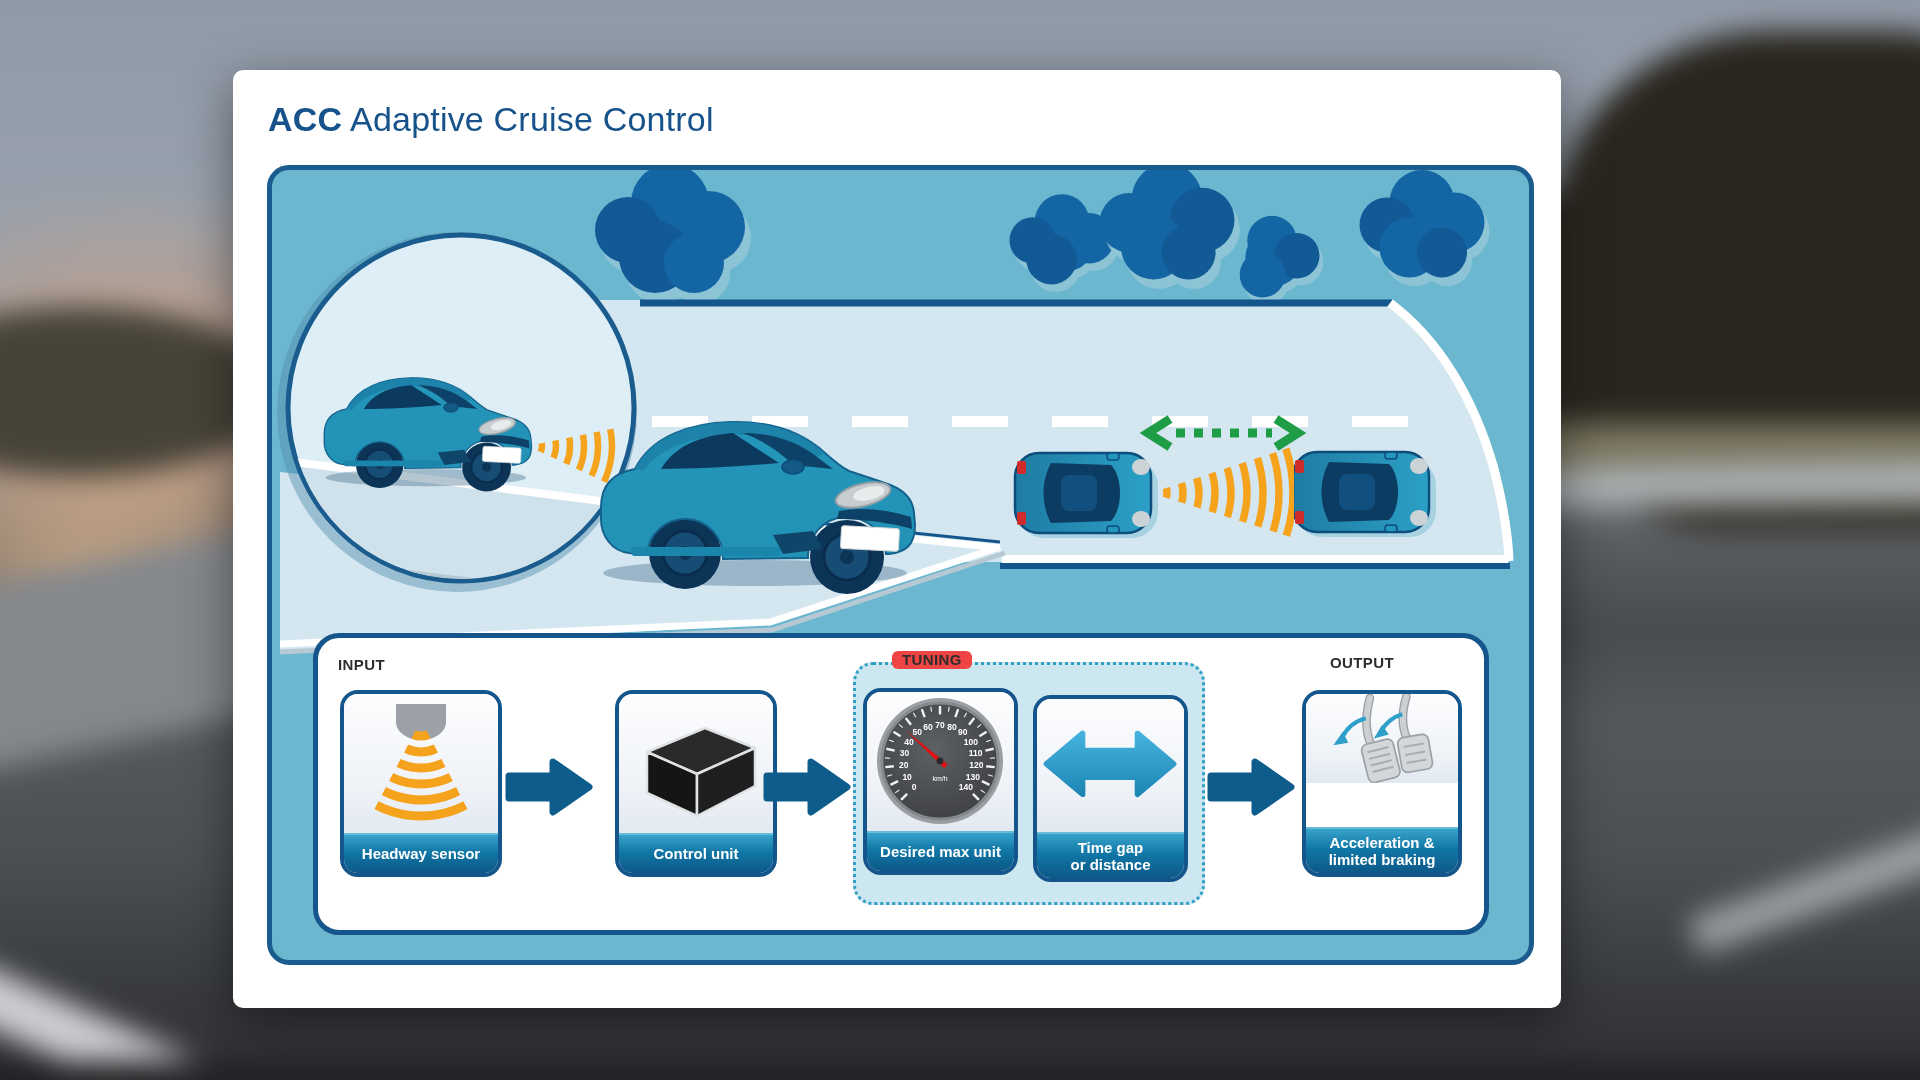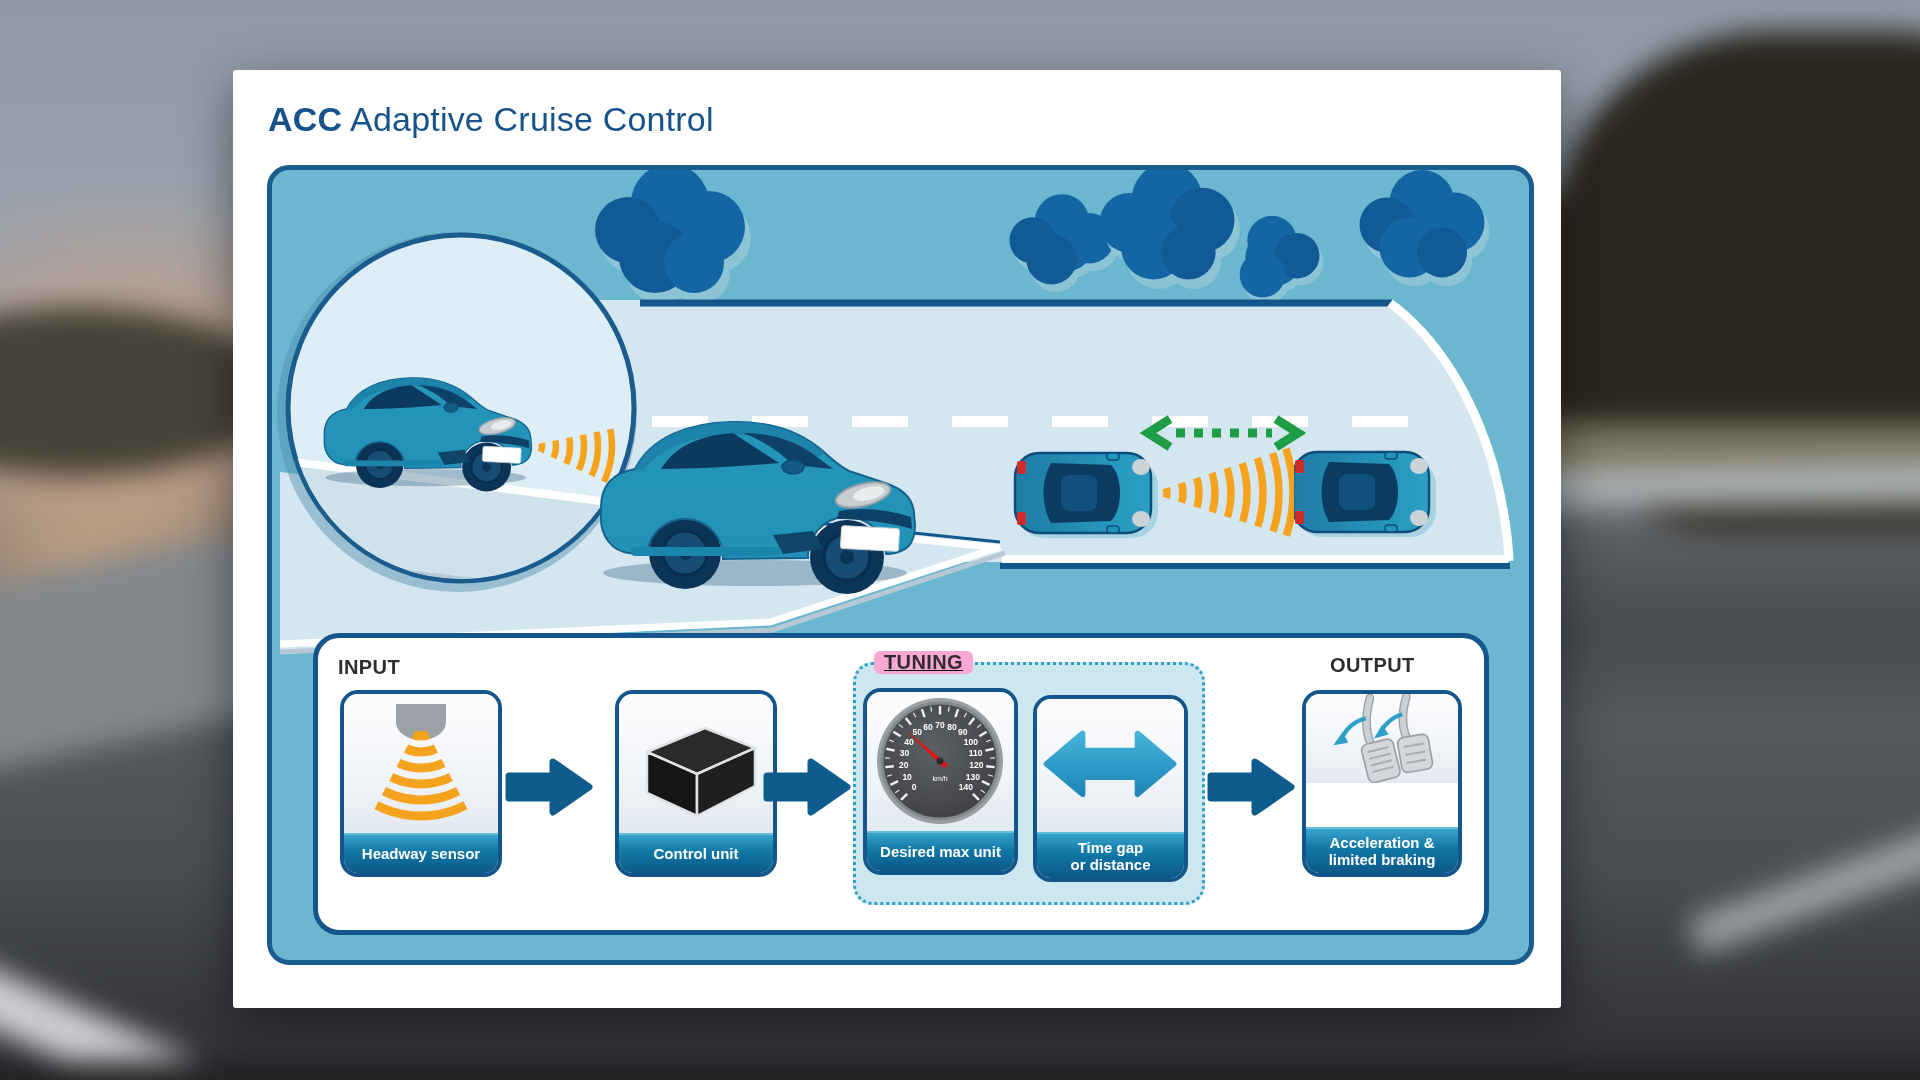--- a/index.html
+++ b/index.html
@@ -22,45 +22,45 @@
     background:#474338;}
   .bg-grass{position:absolute;left:700px;top:430px;width:1400px;height:80px;background:#7b7760;}
   .bg-rail{position:absolute;left:900px;top:472px;width:1200px;height:38px;background:#a9aeb1;transform:rotate(-1deg);}
   .bg-shoulder{position:absolute;left:-100px;top:560px;width:520px;height:170px;background:#84888d;transform:rotate(-12deg);}
   .bg-lane-l{position:absolute;left:-50px;top:975px;width:320px;height:52px;background:rgba(242,244,246,.8);transform:rotate(24deg);}
   .bg-lane-r{position:absolute;left:1640px;top:825px;width:420px;height:36px;background:rgba(228,232,235,.55);transform:rotate(-20deg);}
   .bg-dash{position:absolute;left:-40px;top:1032px;width:2100px;height:80px;background:#202224;}
 
   
   .card{position:absolute;left:233px;top:70px;width:1328px;height:938px;background:#ffffff;
-        border-radius:3px;box-shadow:0 14px 50px rgba(0,0,0,.45);}
+        border-radius:10px;box-shadow:0 14px 50px rgba(0,0,0,.45);}
   .page-title{position:absolute;left:35px;top:30px;font-size:34px;color:#17538a;letter-spacing:.2px;}
   .page-title .abbr{font-weight:800;}
   .page-title .rest{font-weight:400;}
 
   
   .panel{position:absolute;left:34px;top:95px;width:1267px;height:800px;box-sizing:border-box;
          background:#6ab7cf;border:5px solid #1a5c8e;border-radius:22px;overflow:hidden;}
   .scene{position:absolute;left:0;top:0;width:1257px;height:790px;}
 
   
   .flow{position:absolute;left:41px;top:463px;width:1176px;height:302px;box-sizing:border-box;
         background:#ffffff;border:5px solid #14568c;border-radius:26px;}
-  .sect-label{position:absolute;font-size:20px;font-weight:800;color:#2d2d2d;letter-spacing:.4px;text-align:center;}
+  .sect-label{position:absolute;font-size:15px;font-weight:800;color:#2d2d2d;letter-spacing:.4px;text-align:center;}
   .fbox{position:absolute;width:162px;height:187px;box-sizing:border-box;border:4px solid #14568c;
         border-radius:18px;background:#fff;display:flex;flex-direction:column;overflow:hidden;}
   .icon-wrap{flex:1;position:relative;background:linear-gradient(180deg,#fdfdfe 0%,#eef2f7 70%,#e2e9f1 100%);}
   .icon-svg{position:absolute;inset:0;width:100%;height:100%;}
   .band{background:linear-gradient(180deg,#37a3cb 0%,#1177a6 45%,#0c5888 100%);border-top:2px solid #65bcd9;
         color:#fff;font-weight:700;font-size:15px;line-height:1.15;display:flex;flex-direction:column;
         align-items:center;justify-content:center;text-align:center;padding:5px 2px;min-height:40px;box-sizing:border-box;}
   .farrow{position:absolute;width:88px;height:58px;}
   .tuning{position:absolute;left:535px;top:24px;width:352px;height:243px;box-sizing:border-box;
           border:3px dotted #2f9fc6;border-radius:20px;background:#cde7f1;}
-  .tuning-tab{position:absolute;left:18px;top:-14px;background:#f9a8d4;padding:0 10px;border-radius:6px;text-decoration:underline;}
+  .tuning-tab{position:absolute;left:36px;top:-14px;background:#ef4444;padding:0 10px;border-radius:6px;}
   .tbox{width:155px;}
   .dial-num{fill:#ffffff;font-size:8.5px;font-weight:bold;text-anchor:middle;font-family:"Liberation Sans",sans-serif;}
   .dial-unit{fill:#ffffff;font-size:7px;text-anchor:middle;font-family:"Liberation Sans",sans-serif;}
 </style>
 </head>
 <body>
 
 <div id="stage">
 
   <div id="bg">

